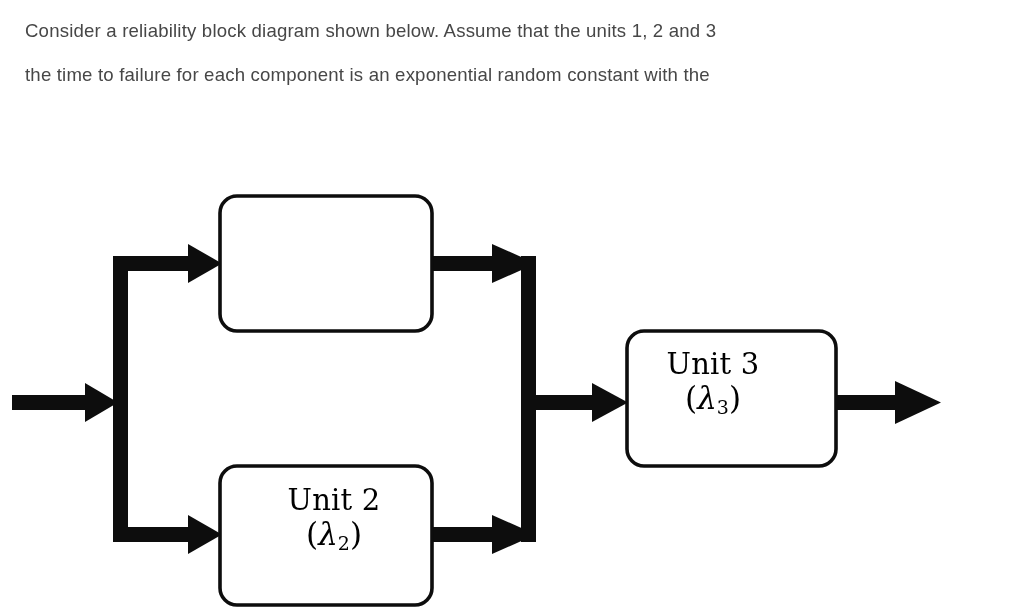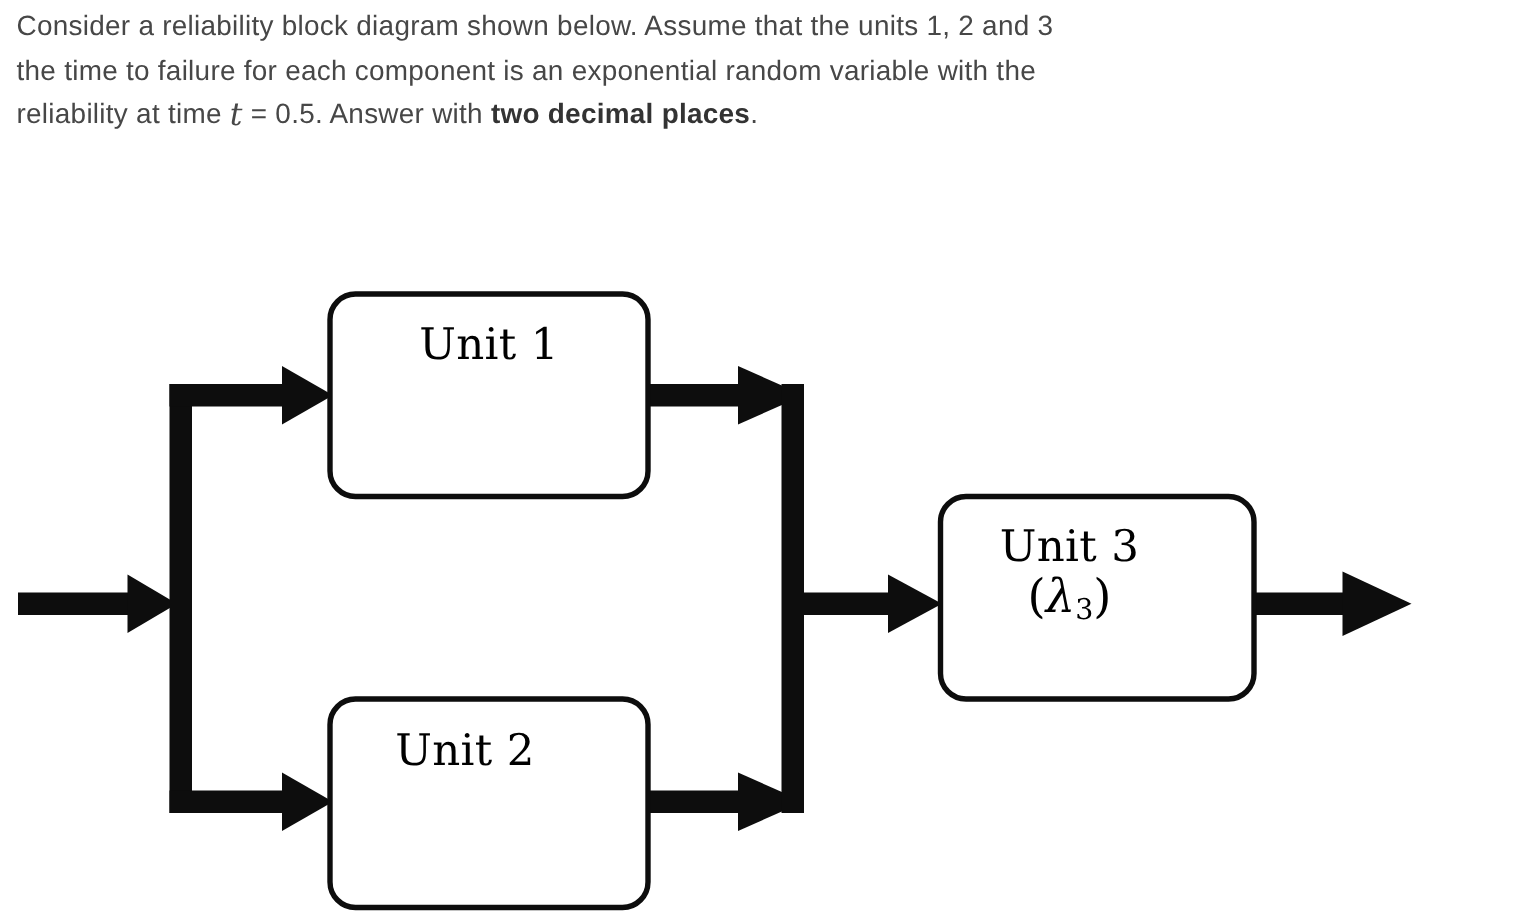--- a/index.html
+++ b/index.html
@@ -21,21 +21,21 @@
     left: 11px;
     top: 2px;
     width: 960px;
     color: #474747;
     font-size: 18.6px;
     line-height: 29.5px;
     font-family: "Liberation Sans", sans-serif;
     letter-spacing: 0.01em;
   }
   #question-text p {
-    margin: 0;
+    margin: 14px;
   }
   .lam {
     font-family: "DejaVu Serif", serif;
     font-style: italic;
     font-size: 25px;
     line-height: 0;
     position: relative;
     top: 2px;
   }
   .lamsub {
@@ -97,24 +97,23 @@
     font-style: normal;
   }
 </style>
 </head>
 <body>
 
 <div id="question-text">
   <p><span>Consider a reliability block diagram shown below. Assume that the units 1, 2 and 3</span></p>
 
 
-  <p><span>the time to failure for each component is an exponential random variable with the</span></p>
+  <p><span>the time to failure for each component is an exponential random constant with the</span></p>
 
 
-  <p><span>reliability at time </span><span class="ital-t">t</span><span> = 0.5. Answer with </span><span class="bold">two decimal places</span><span>.</span></p>
 </div>
 
 <div id="diagram">
   <svg width="1024" height="611" viewBox="0 0 1024 611" xmlns="http://www.w3.org/2000/svg">
 
     <g fill="#0d0d0d">
 
       <g>
         <rect x="12" y="395" width="85" height="15"></rect>
         <polygon points="85,383 85,422 118,402.5"></polygon>
@@ -157,23 +156,23 @@
 
     <rect x="220" y="196" width="212" height="135" rx="17" ry="17" fill="#ffffff" stroke="#0d0d0d" stroke-width="3.6"></rect>
 
     <rect x="627" y="331" width="209" height="135" rx="17" ry="17" fill="#ffffff" stroke="#0d0d0d" stroke-width="3.6"></rect>
 
     <rect x="220" y="466" width="212" height="139" rx="17" ry="17" fill="#ffffff" stroke="#0d0d0d" stroke-width="3.6"></rect>
   </svg>
 </div>
 
 <div class="unit-box-label" style="left:220px; top:212px; width:212px;">
-  <div class="unit-title">Unit 1</div>
 </div>
 
-<div class="unit-box-label" style="left:204px; top:483px; width:212px;">
+<div class="unit-box-label" style="left:228px; top:483px; width:212px;">
   <div class="unit-title">Unit 2</div>
+  <div class="unit-rate"><span>(</span><span class="l">λ</span><span class="s">2</span><span>)</span></div>
 </div>
 
 <div class="unit-box-label" style="left:627px; top:347px; width:172px;">
   <div class="unit-title">Unit 3</div>
   <div class="unit-rate"><span>(</span><span class="l">λ</span><span class="s">3</span><span>)</span></div>
 </div>
 
 </body></html>

